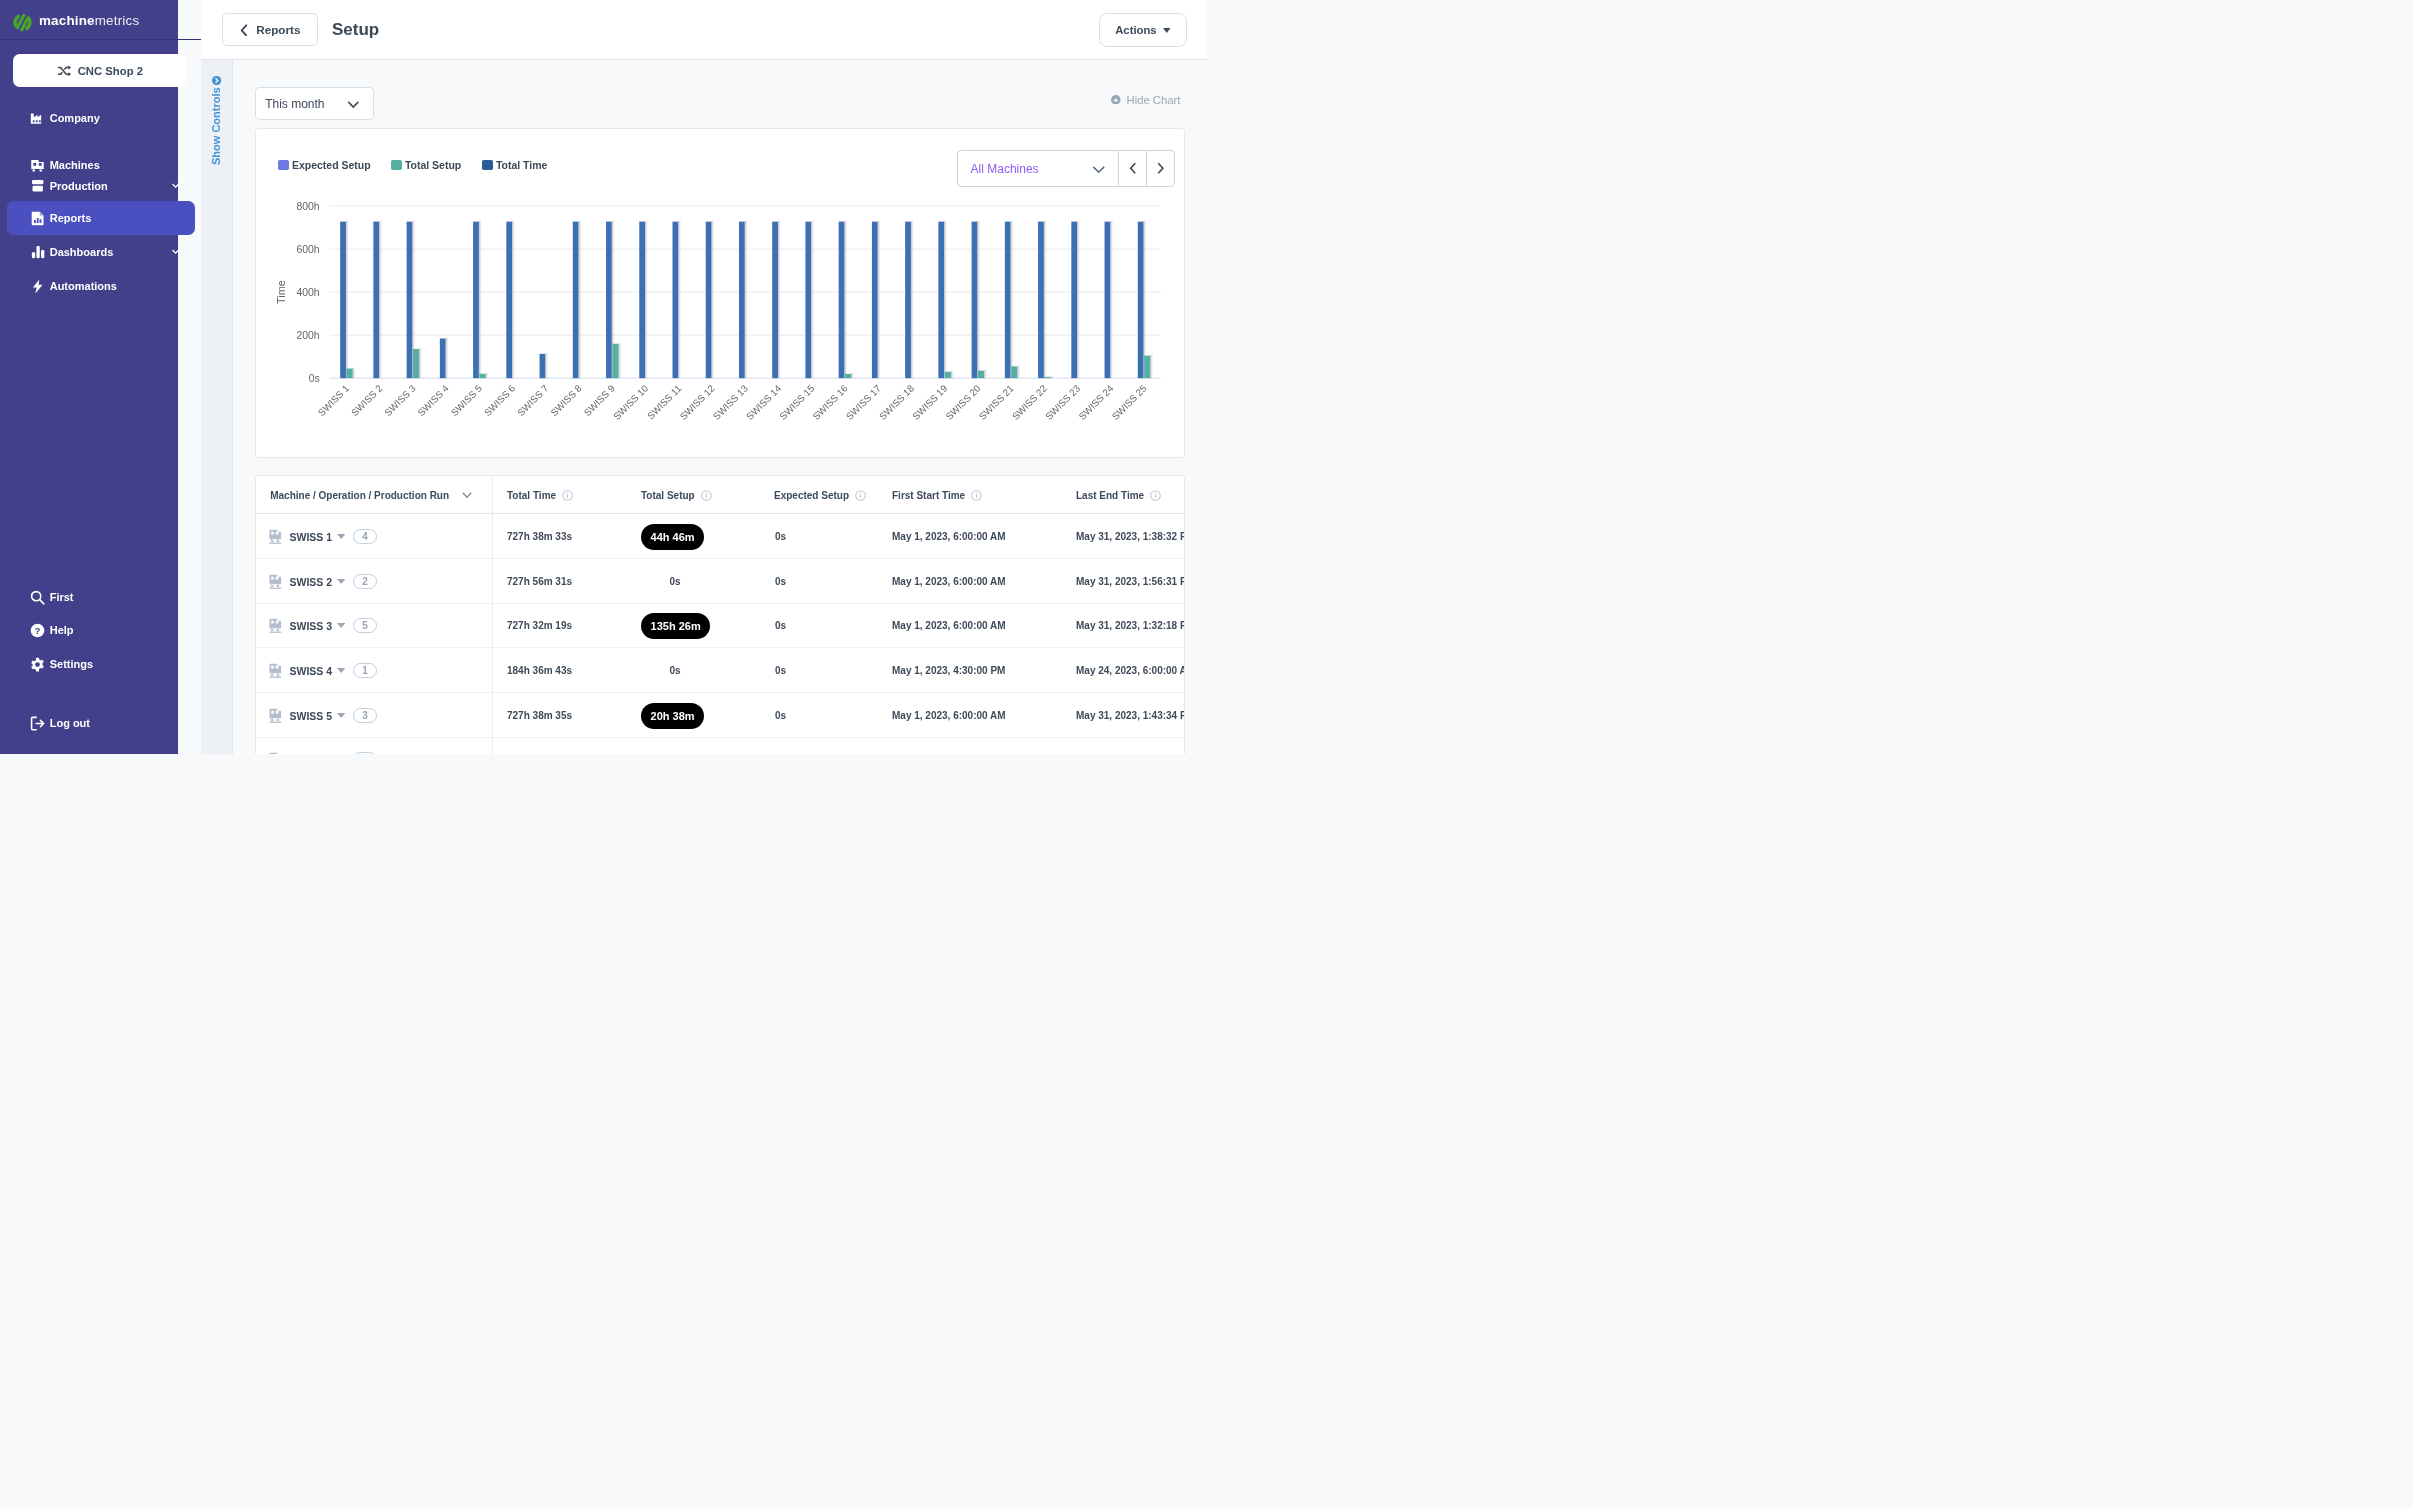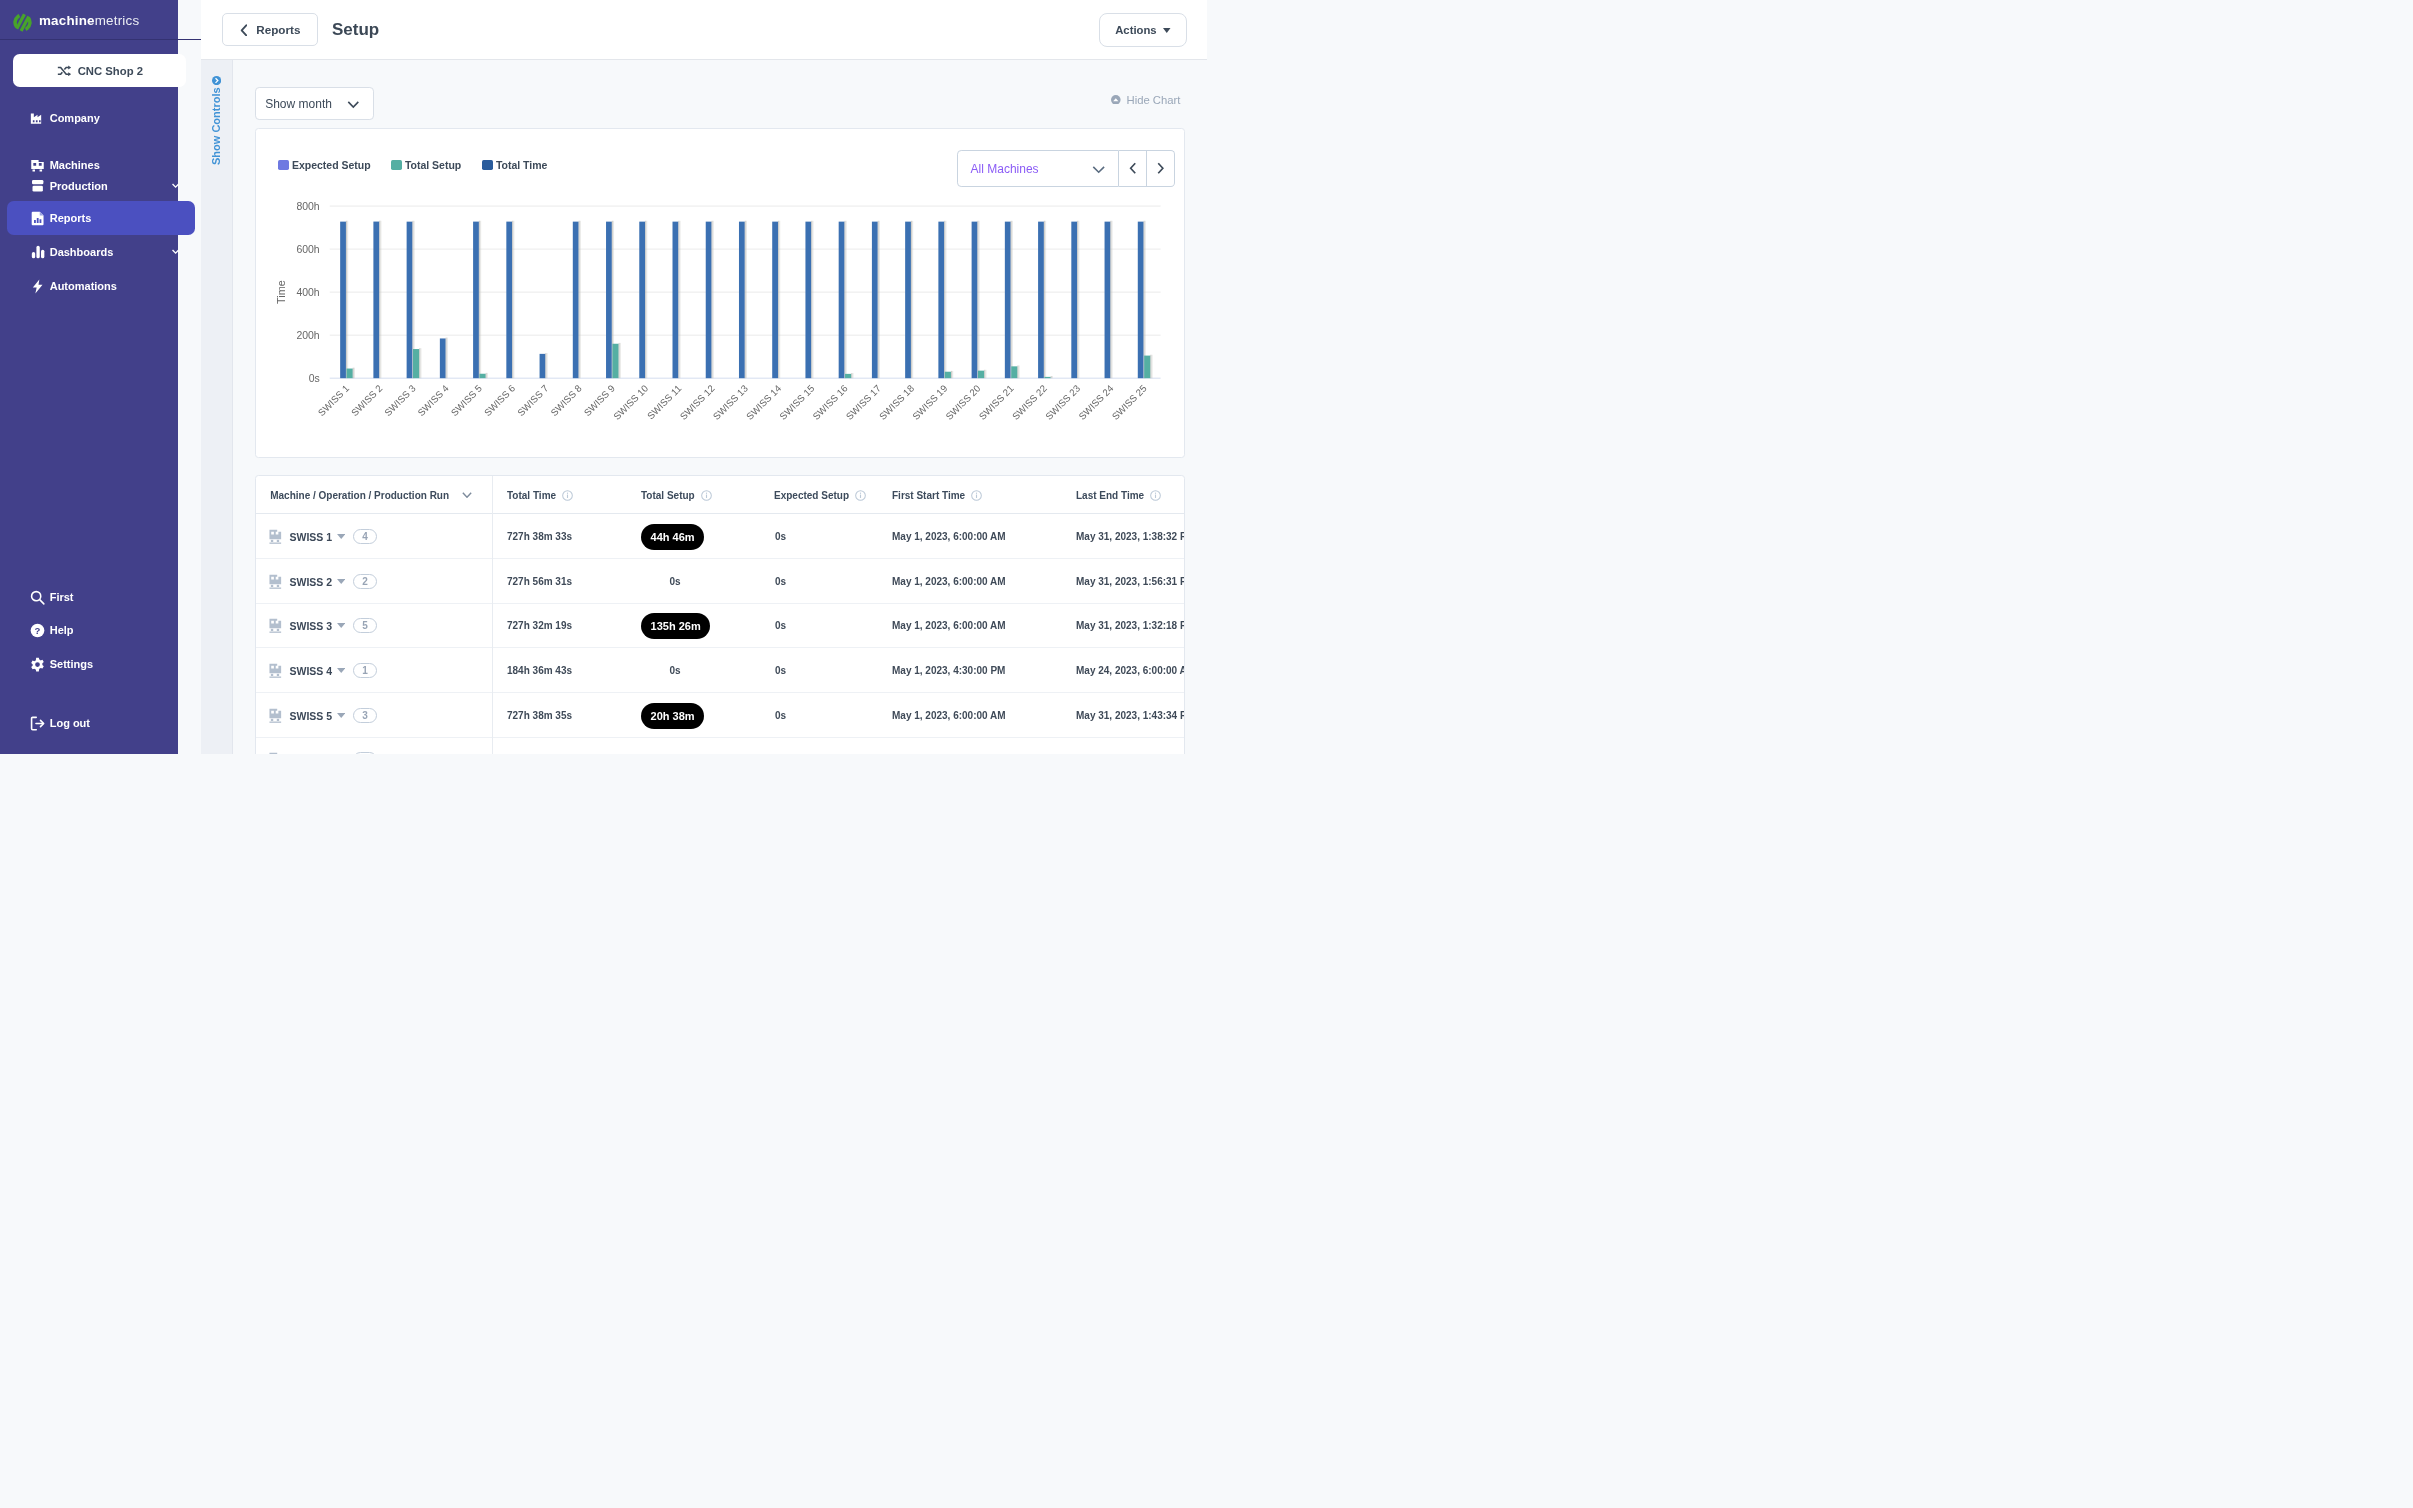--- a/index.html
+++ b/index.html
@@ -195,21 +195,21 @@
 <div id="strip">
   <svg class="abs" style="left:11px;top:16px" width="9.2" height="9.2" viewBox="0 0 12 12">
       <circle cx="6" cy="6" r="6" fill="#4193d6"></circle>
       <path d="M4.6 3l3 3-3 3" stroke="#fff" stroke-width="1.7" fill="none"></path>
     </svg>
   <div id="striplab">Show Controls</div>
 </div>
 
 <div id="main">
   <div id="monthsel">
-      <span class="txt">Show month</span>
+      <span class="txt">This month</span>
     <svg class="abs" style="left:91px;top:13.4px" width="12.6" height="7.5" viewBox="0 0 15 9">
         <path d="M1.5 1l6 6.3L13.5 1" stroke="#3d4a59" stroke-width="1.9" fill="none"></path>
       </svg>
   </div>
   <div id="hidechart">
     <svg width="9.6" height="9.6" viewBox="0 0 12 12">
         <circle cx="6" cy="6" r="6" fill="#9aa7b8"></circle>
         <path d="M2.7 7.7L6 4.1l3.3 3.6z" fill="#fff"></path>
       </svg>
     Hide Chart

